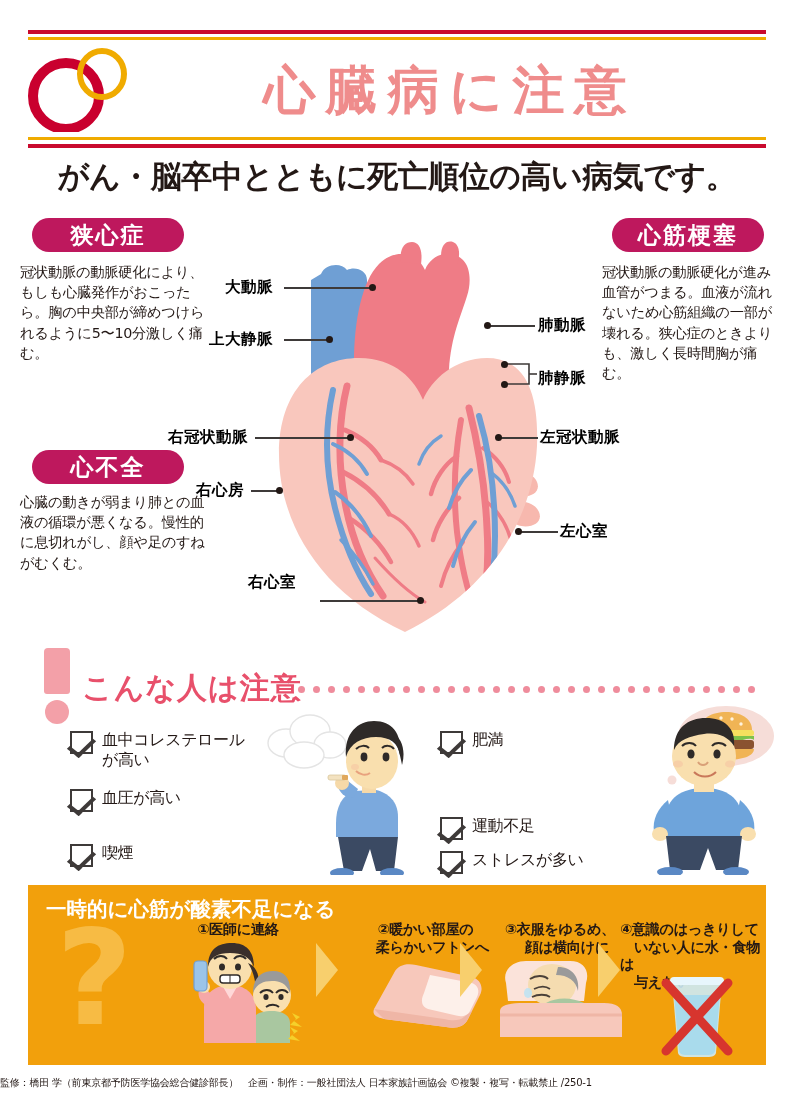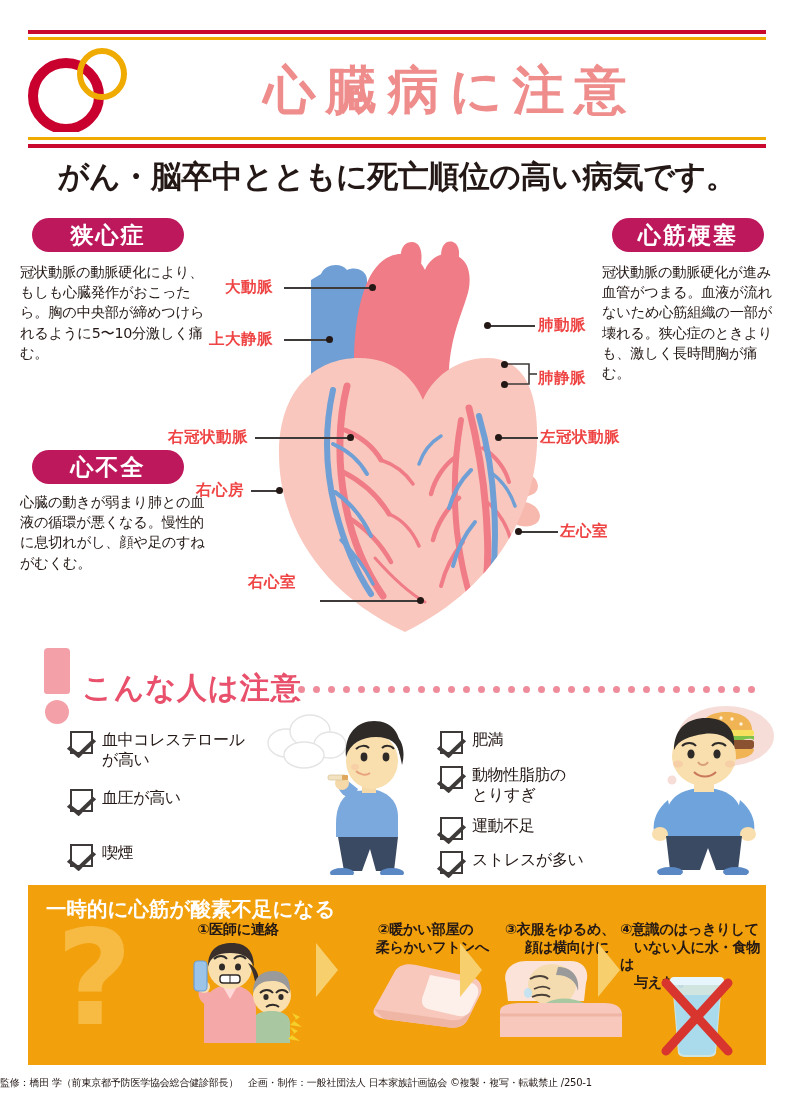--- a/index.html
+++ b/index.html
@@ -60,21 +60,21 @@
   }
   .panel-body {
     position:absolute;
     font-size:14.3px;
     line-height:20.2px;
     letter-spacing:-0.3px;
     color:#231815;
   }
   .lead-label {
     position:absolute;
-    color:#ef4444;
+    color:#000000;
     font-weight:bold;
     font-size:15.5px;
     letter-spacing:0.5px;
     white-space:nowrap;
   }
   .lead-line { position:absolute; height:1.6px; background:#3e3a39; }
   .lead-dot { position:absolute; width:7px; height:7px; border-radius:50%; background:#231815; }
 
   
   .bang { position:absolute; left:44px; top:648px; width:26px; height:70px; }
@@ -336,25 +336,20 @@
   </div>
   <div class="chk-row" style="left:70px; top:843px; width:190px;">
     <span class="chk-box"></span>
     <span class="chk-text" style="white-space:pre-line;">喫煙</span>
   </div>
 
   <div class="chk-row" style="left:440px; top:730px; width:180px;text-align:center;">
     <span class="chk-box"></span>
     <span class="chk-text" style="white-space:pre-line;">肥満</span>
   </div>
-  <div class="chk-row" style="left:440px; top:765px; width:180px;">
-    <span class="chk-box"></span>
-    <span class="chk-text" style="white-space:pre-line;">動物性脂肪の
-とりすぎ</span>
-  </div>
   <div class="chk-row" style="left:440px; top:816px; width:180px;">
     <span class="chk-box"></span>
     <span class="chk-text" style="white-space:pre-line;">運動不足</span>
   </div>
   <div class="chk-row" style="left:440px; top:850px; width:190px;">
     <span class="chk-box"></span>
     <span class="chk-text" style="white-space:pre-line;">ストレスが多い</span>
   </div>
 
   <div class="illus" style="left:258px; top:705px; width:160px; height:170px;">

